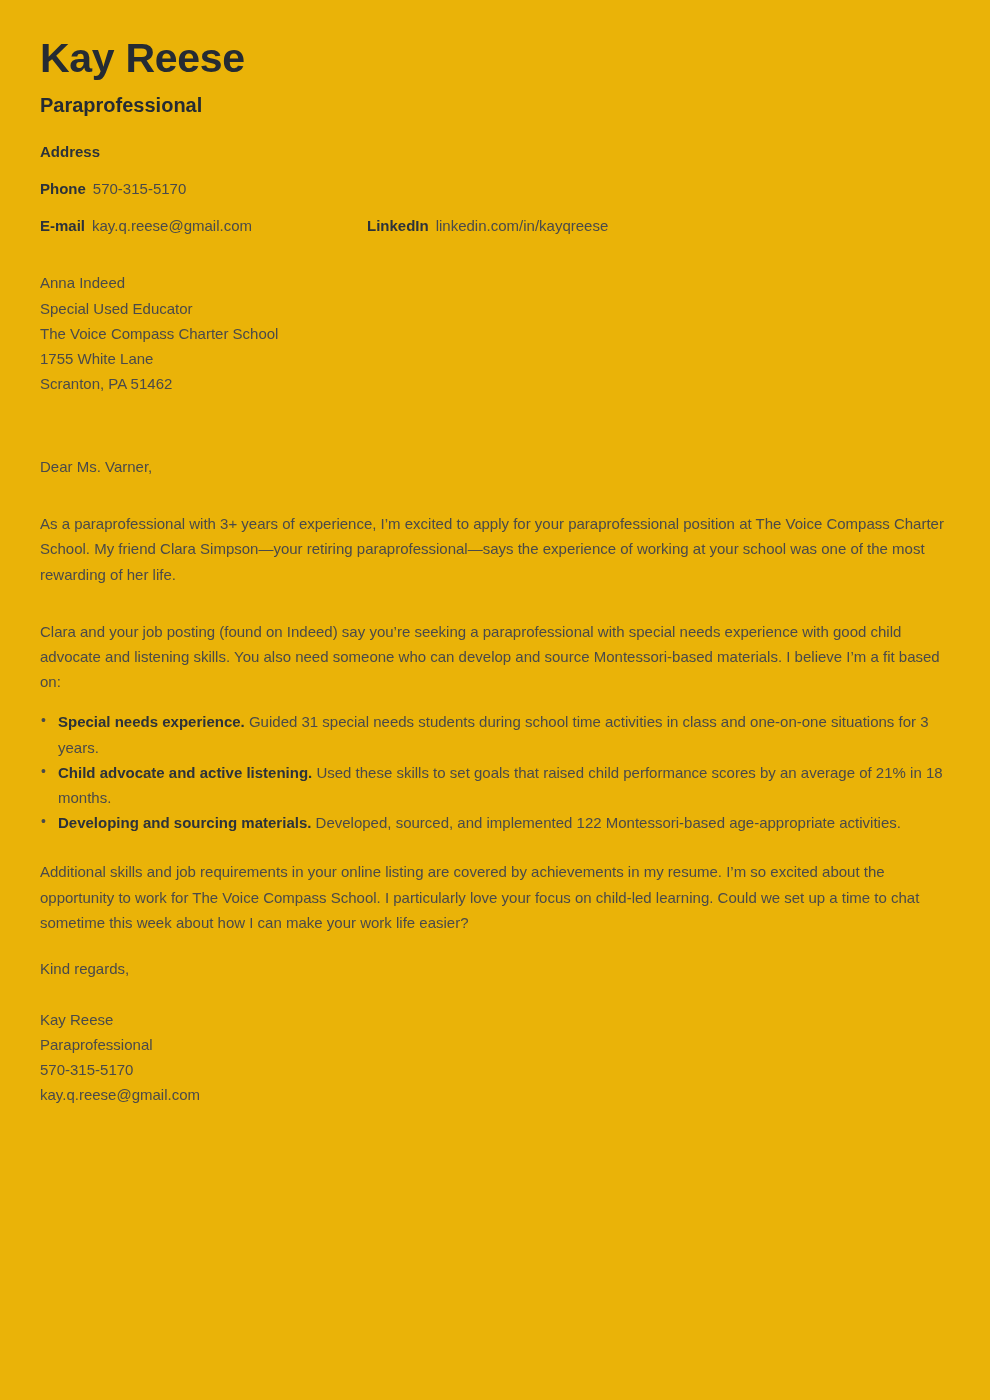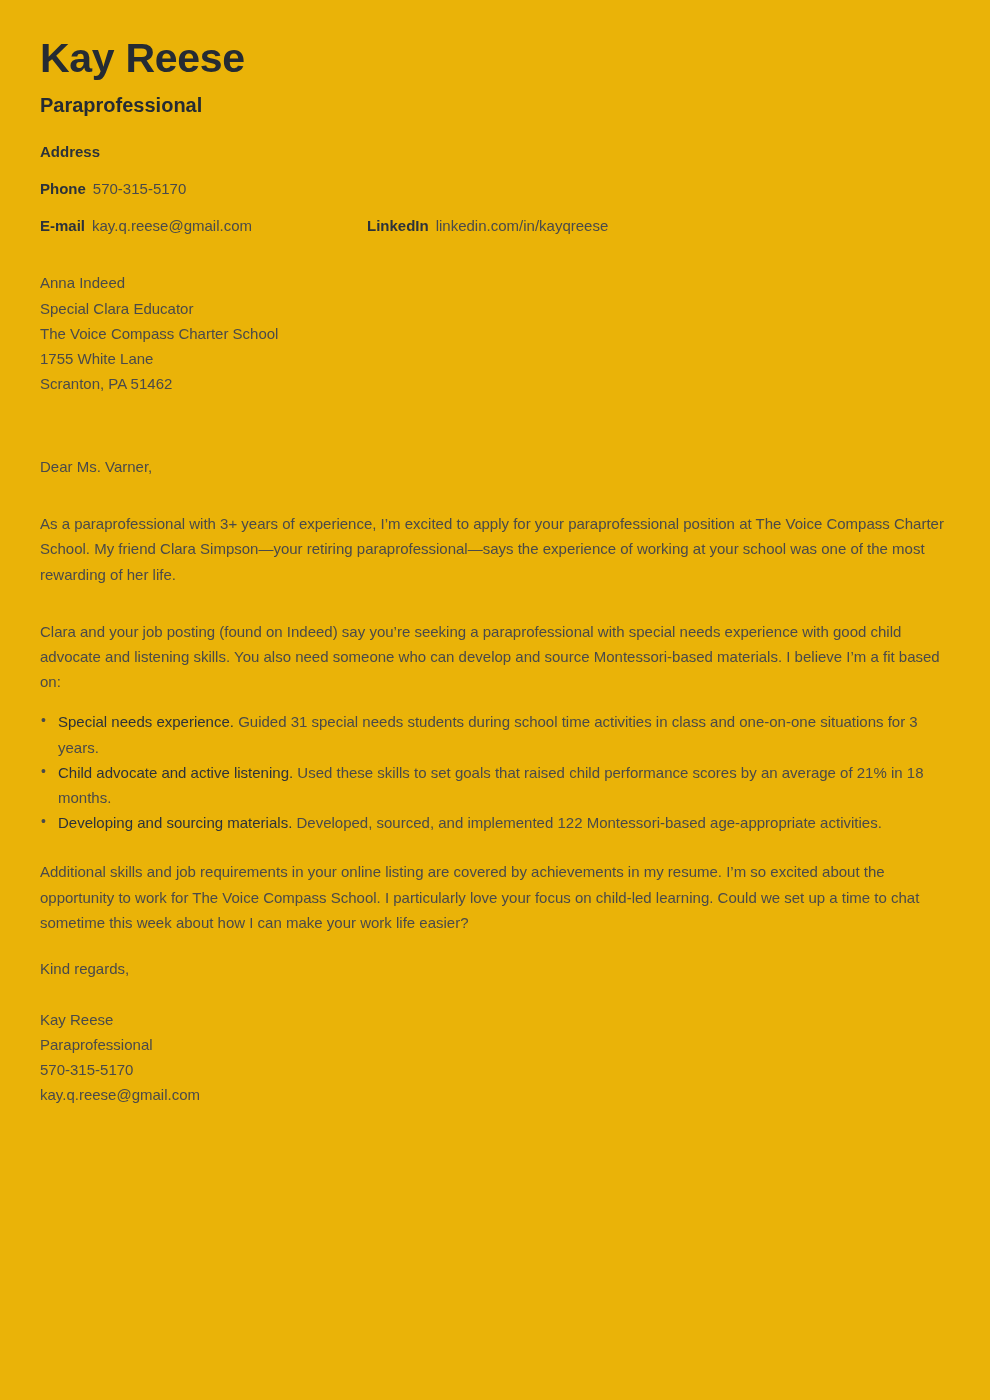--- a/index.html
+++ b/index.html
@@ -134,21 +134,21 @@
   .achievement-item::before {
     content: "•";
     position: absolute;
     left: 1px;
     top: 0;
     color: #4a4a4a;
     font-size: 14px;
     line-height: 1.68;
   }
   .achievement-lead {
-    font-weight: normal;
+    font-weight: bold;
     color: #2c323a;
     text-align: right;
   }
 
   
   .signoff {
     margin-top: 22px;
     font-size: 15px;
     color: #4a4a4a;
     line-height: 1.6;
@@ -198,21 +198,21 @@
         <span class="contact-label">LinkedIn</span>
         <span class="contact-value">linkedin.com/in/kayqreese</span>
       </div>
     </div>
 
   </div>
 
 
   <div class="recipient-block">
     <div>Anna Indeed</div>
-    <div>Special Clara Educator</div>
+    <div>Special Used Educator</div>
     <div>The Voice Compass Charter School</div>
     <div>1755 White Lane</div>
     <div>Scranton, PA 51462</div>
   </div>
 
   <div class="salutation">Dear Ms. Varner,</div>
 
   <p class="body-paragraph">As a paraprofessional with 3+ years of experience, I’m excited to apply for your paraprofessional position at The Voice Compass Charter School. My friend Clara Simpson—your retiring paraprofessional—says the experience of working at your school was one of the most rewarding of her life.</p>
 
   <p class="body-paragraph">Clara and your job posting (found on Indeed) say you’re seeking a paraprofessional with special needs experience with good child advocate and listening skills. You also need someone who can develop and source Montessori-based materials. I believe I’m a fit based on:</p>

